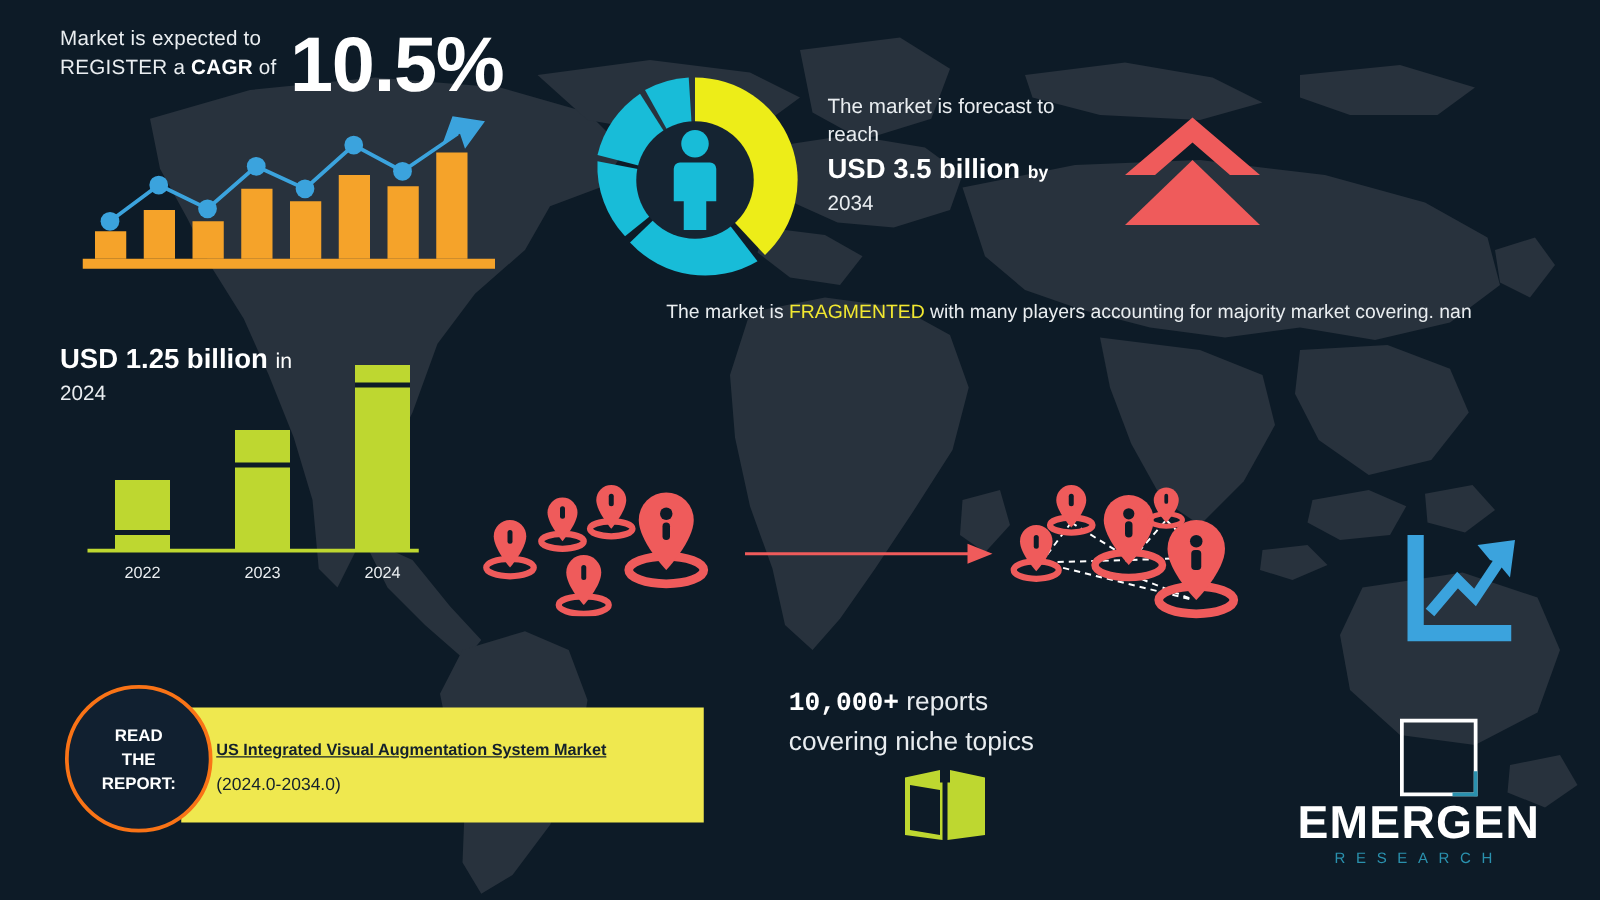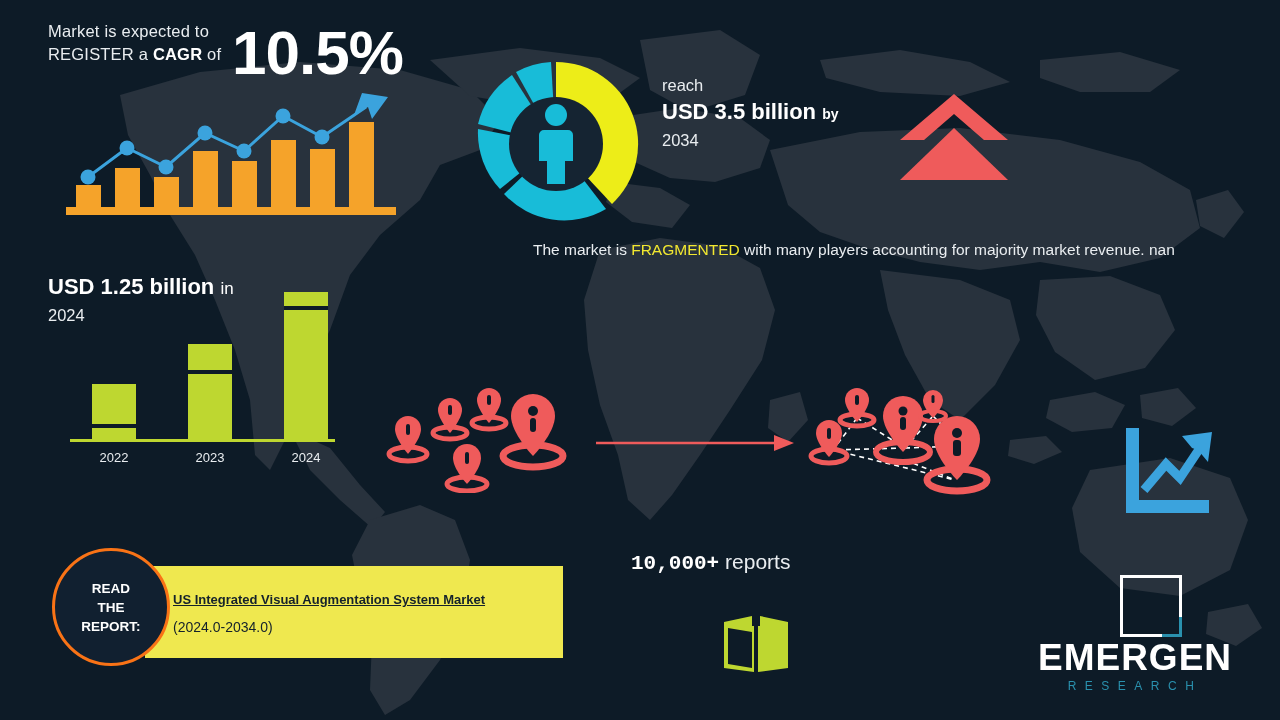--- a/index.html
+++ b/index.html
@@ -158,31 +158,32 @@
     <path d="M90 90 L12 70 A82 82 0 0 1 46 21 Z" fill="#18bcd8"></path>
     <path d="M90 90 L50 18 A82 82 0 0 1 85 8 Z" fill="#18bcd8"></path>
     <circle cx="90" cy="90" r="47" fill="#152432"></circle>
     <g fill="#18bcd8">
       <circle cx="90" cy="61" r="11"></circle>
       <path d="M78 76 h24 a5 5 0 0 1 5 5 v26 h-8 v23 h-18 v-23 h-8 v-26 a5 5 0 0 1 5 -5 Z"></path>
     </g>
   </svg>
 
   <div class="abs forecast-block">
+    <div class="forecast-small">The market is forecast to</div>
     <div class="forecast-small">reach</div>
     <div class="forecast-big"><span>USD 3.5 billion</span> <span class="lite">by</span></div>
     <div class="forecast-year">2034</div>
   </div>
 
   <svg class="abs" style="left:898px; top:92px;" width="112" height="90" viewBox="0 0 112 90">
     <path d="M56 2 L110 48 L86 48 L56 22 L26 48 L2 48 Z" fill="#ef5b5b"></path>
     <path d="M56 36 L110 88 L2 88 Z" fill="#ef5b5b"></path>
   </svg>
 
-  <div class="abs frag-block"><span>The market is </span><span class="frag-hl">FRAGMENTED</span><span> with many players accounting for majority market revenue. nan</span></div>
+  <div class="abs frag-block"><span>The market is </span><span class="frag-hl">FRAGMENTED</span><span> with many players accounting for majority market covering. nan</span></div>
 
   <div class="abs valued-block">
     <div class="valued-big"><span>USD 1.25 billion</span> <span class="lite">in</span></div>
     <div class="valued-year">2024</div>
   </div>
 
   <div class="abs gbars">
     <div class="gbar" style="left:22px; width:44px; height:56px;">
       <div class="seam" style="top:40px;"></div>
     </div>
@@ -289,20 +290,21 @@
   <div class="abs badge-circle">
     <div class="badge-circle-txt">
       <div>READ</div>
       <div>THE</div>
       <div>REPORT:</div>
     </div>
   </div>
 
   <div class="abs reports-block">
     <div><b>10,000+</b><span> reports</span></div>
+    <div>covering niche topics</div>
   </div>
   <svg class="abs" style="left:722px; top:612px;" width="68" height="62" viewBox="0 0 68 62">
     <path d="M2 10 L30 4 L30 14 L32 14 L32 60 L2 56 Z" fill="#bed730"></path>
     <path d="M66 10 L38 4 L38 14 L36 14 L36 60 L66 56 Z" fill="#bed730"></path>
     <path d="M6 16 L30 20 L30 56 L6 52 Z" fill="#0d1b27"></path>
   </svg>
 
   <div class="abs logo">
     <div class="logo-mark">
       <div class="logo-mark-accent"></div>

